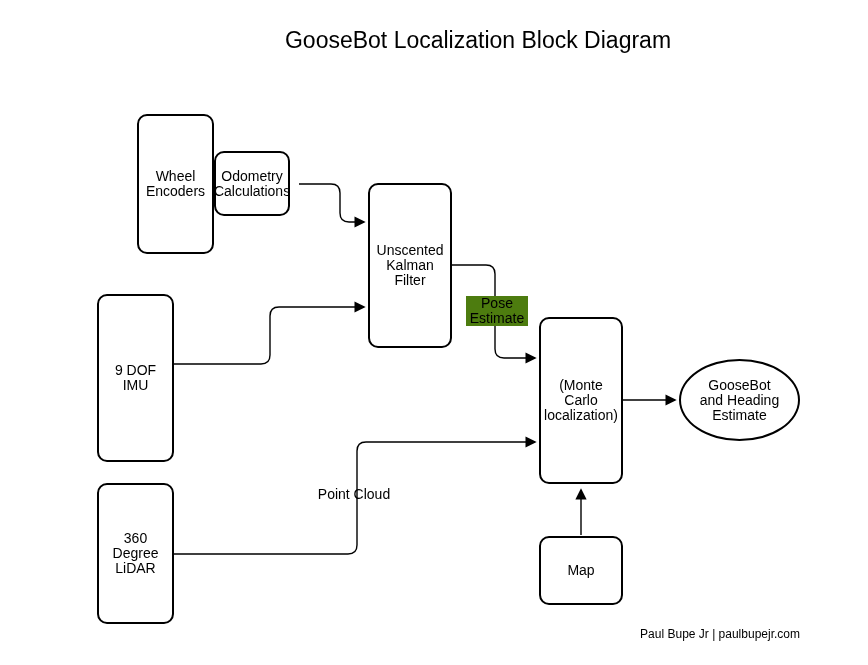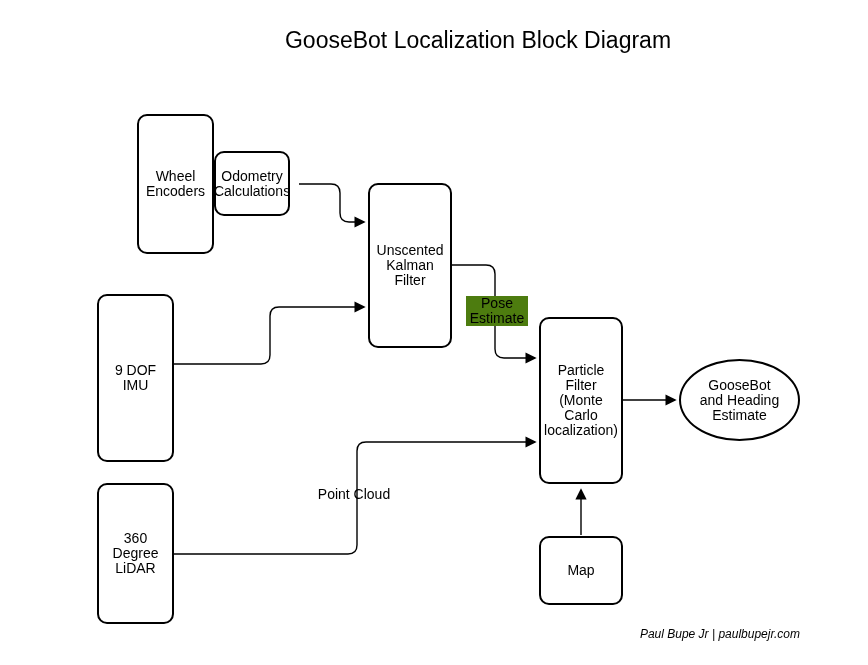--- a/index.html
+++ b/index.html
@@ -77,21 +77,20 @@
   .edge-label--pointcloud {
     left: 314px; top: 487px; width: 80px;
     background: transparent;
   }
   .credit {
     position: absolute;
     right: 68px;
     top: 627px;
     font-size: 12px;
     z-index: 4;
-    font-style: italic;
   }
 </style>
 </head>
 <body>
 
 <div class="diagram-title">GooseBot Localization Block Diagram</div>
 
 <svg class="edges-layer" width="868" height="665" viewBox="0 0 868 665" xmlns="http://www.w3.org/2000/svg">
   <defs>
     <marker id="arrow" viewBox="0 0 10 10" refX="8.5" refY="5" markerWidth="8" markerHeight="8" orient="auto-start-reverse">
@@ -129,21 +128,20 @@
   <span>9 DOF</span>
   <span>IMU</span>
 </div>
 
 <div class="node node--lidar">
   <span>360 Degree</span>
   <span>LiDAR</span>
 </div>
 
 <div class="node node--pf">
-  <span>Particle Filter</span>
   <span>(Monte Carlo</span>
   <span>localization)</span>
 </div>
 
 <div class="node node--map">
   <span>Map</span>
 </div>
 
 <div class="node node--ellipse">
   <span>GooseBot</span>

